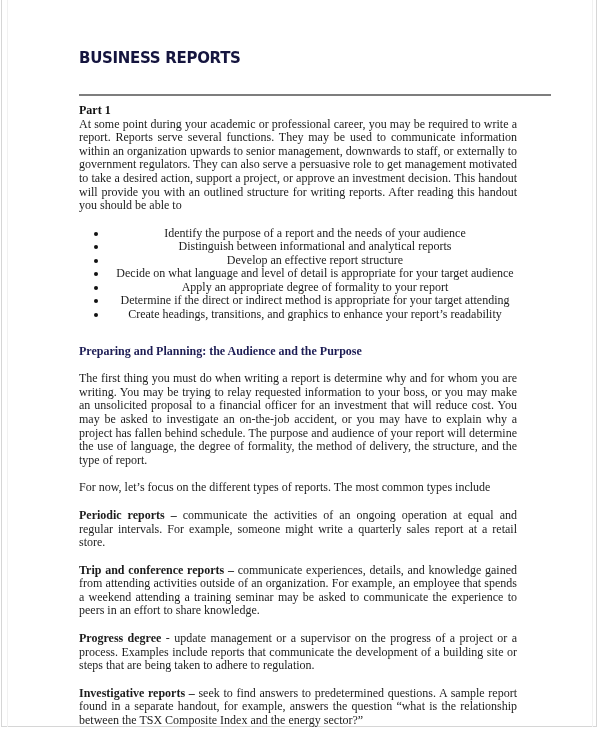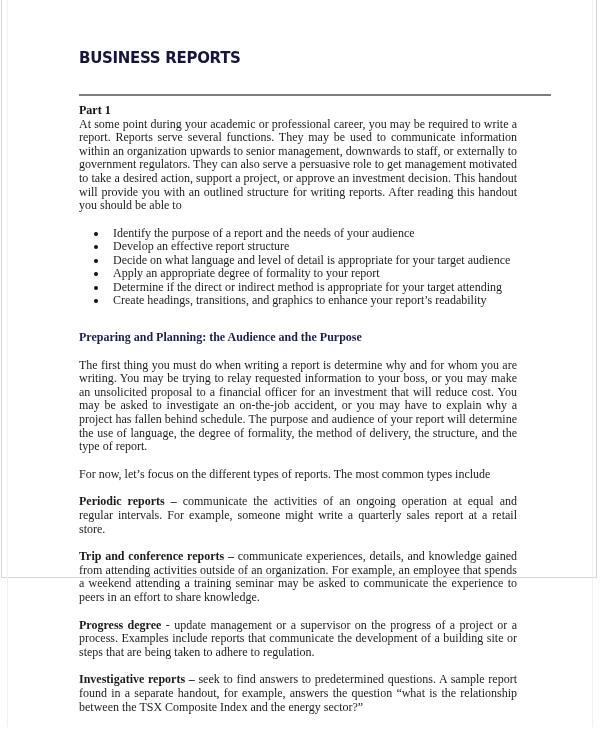--- a/index.html
+++ b/index.html
@@ -1,18 +1,18 @@
 <!DOCTYPE html>
 <html><head>
 <meta charset="utf-8">
 <style>
   html, body { margin: 0; padding: 0; background: #ffffff; }
   body { width: 600px; height: 730px; position: relative; overflow: hidden; }
   .page {
-    position: absolute; left: 1px; top: 0; width: 596px; height: 578px;
+    position: absolute; left: 1px; top: 0; width: 596px; height: 727px;
     border: 1px solid #d6d6d6; border-top: none; background: #fff;
     box-sizing: border-box;
   }
   .inner-edge {
     position: absolute; left: 5px; top: 0; width: 586px; height: 727px;
     border-left: 1px solid #f1f1f1; border-right: 1px solid #f1f1f1;
     box-sizing: border-box; pointer-events: none;
   }
   .title {
     position: absolute; left: 77px; top: 49px;
@@ -23,21 +23,21 @@
     position: absolute; left: 77px; top: 94px; width: 472px; height: 2px;
     background: #7e7e7e;
   }
   .content {
     position: absolute; left: 77px; top: 104px; width: 438px;
     font-family: "Liberation Serif", serif; font-size: 12px;
     line-height: 13.6px; color: #1c1c1c;
   }
   .content p { margin: 0; text-align: justify; }
   .part-heading { font-weight: bold; color: #111; }
-  .bullets { list-style: none; margin: 14px 0 0 0; padding: 0; }
+  .bullets { list-style: none; margin: 14px 0 0 0; padding: 0; text-align: center; }
   .bullets li { position: relative; padding-left: 34px; line-height: 13.55px; white-space: nowrap; }
   .bullets li .dot {
     position: absolute; left: 15px; top: 5px; width: 4px; height: 4px;
     border-radius: 50%; background: #111;
   }
   .section-heading { margin-top: 23px !important; font-weight: bold; color: #1d1d55; }
   .gap { margin-top: 14px !important; }
   .term { font-weight: bold; }
 </style>
 </head>
@@ -48,20 +48,21 @@
 
   <div class="title">BUSINESS REPORTS</div>
   <div class="rule"></div>
 
   <div class="content">
     <p class="part-heading">Part 1</p>
     <p>At some point during your academic or professional career, you may be required to write a report. Reports serve several functions.  They may be used to communicate information within an organization upwards to senior management, downwards to staff, or externally to government regulators.  They can also serve a persuasive role to get management motivated to take a desired action, support a project, or approve an investment decision.  This handout will provide you with an outlined structure for writing reports.  After reading this handout you should be able to</p>
 
     <ul class="bullets">
       <li><span class="dot"></span><span>Identify the purpose of a report and the needs of your audience</span></li>
+      <li><span class="dot"></span><span>Distinguish between informational and analytical reports</span></li>
       <li><span class="dot"></span><span>Develop an effective report structure</span></li>
       <li><span class="dot"></span><span>Decide on what language and level of detail is appropriate for your target audience</span></li>
       <li><span class="dot"></span><span>Apply an appropriate degree of formality to your report</span></li>
       <li><span class="dot"></span><span>Determine if the direct or indirect method is appropriate for your target attending</span></li>
       <li><span class="dot"></span><span>Create headings, transitions, and graphics to enhance your report’s readability</span></li>
     </ul>
 
     <p class="section-heading">Preparing and Planning: the Audience and the Purpose</p>
     <p class="gap">The first thing you must do when writing a report is determine why and for whom you are writing.  You may be trying to relay requested information to your boss, or you may make an unsolicited proposal to a financial officer for an investment that will reduce cost.  You may be asked to investigate an on-the-job accident, or you may have to explain why a project has fallen behind schedule.  The purpose and audience of your report will determine the use of language, the degree of formality, the method of delivery, the structure, and the type of report.</p>
     <p class="gap">For now, let’s focus on the different types of reports.  The most common types include</p>

